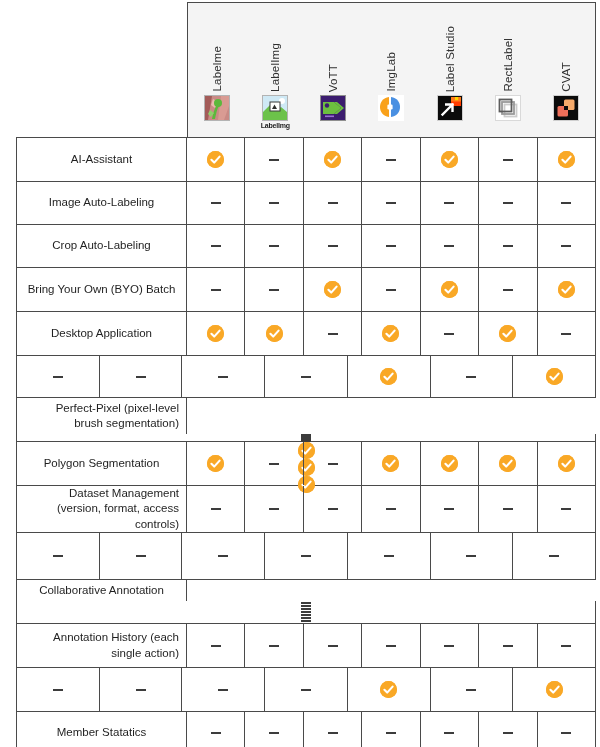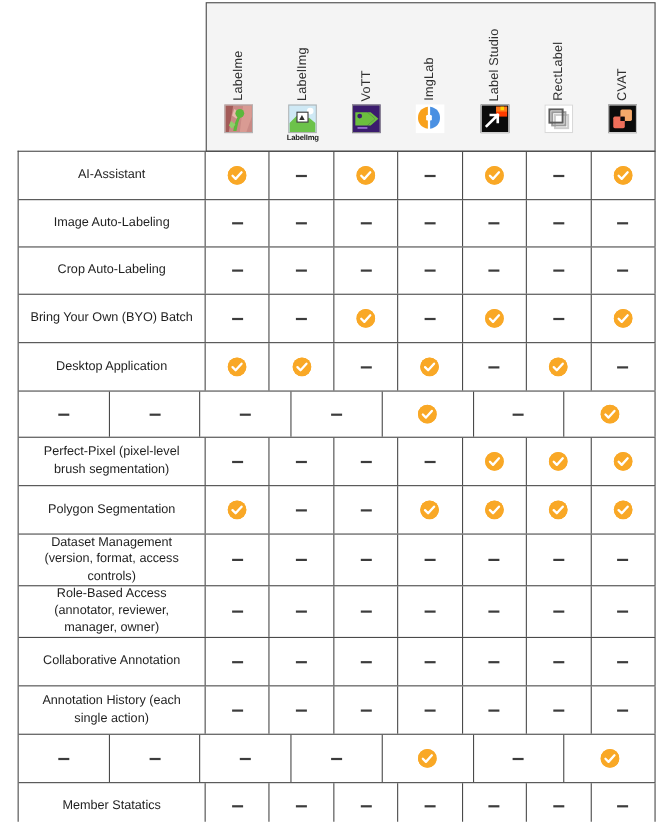--- a/index.html
+++ b/index.html
@@ -116,21 +116,21 @@
     box-sizing: border-box;
   }
   .feat-cell {
     width: 170px;
     flex: none;
     border-right: 1.5px solid #4a4a4a;
     box-sizing: border-box;
     display: flex;
     align-items: center;
     justify-content: center;
-    text-align: center;
+    text-align: right;
     font-size: 11.5px;
     color: #1f1f1f;
     line-height: 1.32;
     padding: 3px 7px;
   }
   .val-cell {
     flex: 1 1 0;
     border-right: 1.5px solid #4a4a4a;
     box-sizing: border-box;
     display: flex;
@@ -456,21 +456,21 @@
         <div class="val-cell">
           <span class="dash"></span>
         </div>
         <div class="val-cell">
           <span class="check"><svg width="17" height="17" viewBox="0 0 17 17" aria-hidden="true">
               <circle cx="8.5" cy="8.5" r="8.5" fill="#f9a826"></circle>
               <path d="M4.4 8.8 L7.2 11.6 L12.6 5.6" stroke="#ffffff" stroke-width="2.1" fill="none" stroke-linecap="round" stroke-linejoin="round"></path>
             </svg></span>
         </div>
       </div>
-      <div class="row" style="height: 44px;">
+      <div class="row" style="height: 44px; flex-direction: column;">
         <div class="feat-cell">Perfect-Pixel (pixel-level brush segmentation)</div>
         <div class="val-cell">
           <span class="dash"></span>
         </div>
         <div class="val-cell">
           <span class="dash"></span>
         </div>
         <div class="val-cell">
           <span class="dash"></span>
         </div>
@@ -553,44 +553,43 @@
           <span class="dash"></span>
         </div>
         <div class="val-cell">
           <span class="dash"></span>
         </div>
         <div class="val-cell">
           <span class="dash"></span>
         </div>
       </div>
       <div class="row" style="height: 47px;">
-        <div class="feat-cell">Role-Based Access (annotator, reviewer, manager, owner)</div>
-        <div class="val-cell">
-          <span class="dash"></span>
-        </div>
-        <div class="val-cell">
-          <span class="dash"></span>
-        </div>
-        <div class="val-cell">
-          <span class="dash"></span>
-        </div>
-        <div class="val-cell">
-          <span class="dash"></span>
-        </div>
-        <div class="val-cell">
-          <span class="dash"></span>
-        </div>
-        <div class="val-cell">
-          <span class="dash"></span>
-        </div>
-        <div class="val-cell">
-          <span class="dash"></span>
-        </div>
-      </div>
-      <div class="row" style="height: 44px;">
+        <div class="val-cell">
+          <span class="dash"></span>
+        </div>
+        <div class="val-cell">
+          <span class="dash"></span>
+        </div>
+        <div class="val-cell">
+          <span class="dash"></span>
+        </div>
+        <div class="val-cell">
+          <span class="dash"></span>
+        </div>
+        <div class="val-cell">
+          <span class="dash"></span>
+        </div>
+        <div class="val-cell">
+          <span class="dash"></span>
+        </div>
+        <div class="val-cell">
+          <span class="dash"></span>
+        </div>
+      </div>
+      <div class="row" style="height: 44px; flex-direction: column;">
         <div class="feat-cell">Collaborative Annotation</div>
         <div class="val-cell">
           <span class="dash"></span>
         </div>
         <div class="val-cell">
           <span class="dash"></span>
         </div>
         <div class="val-cell">
           <span class="dash"></span>
         </div>

